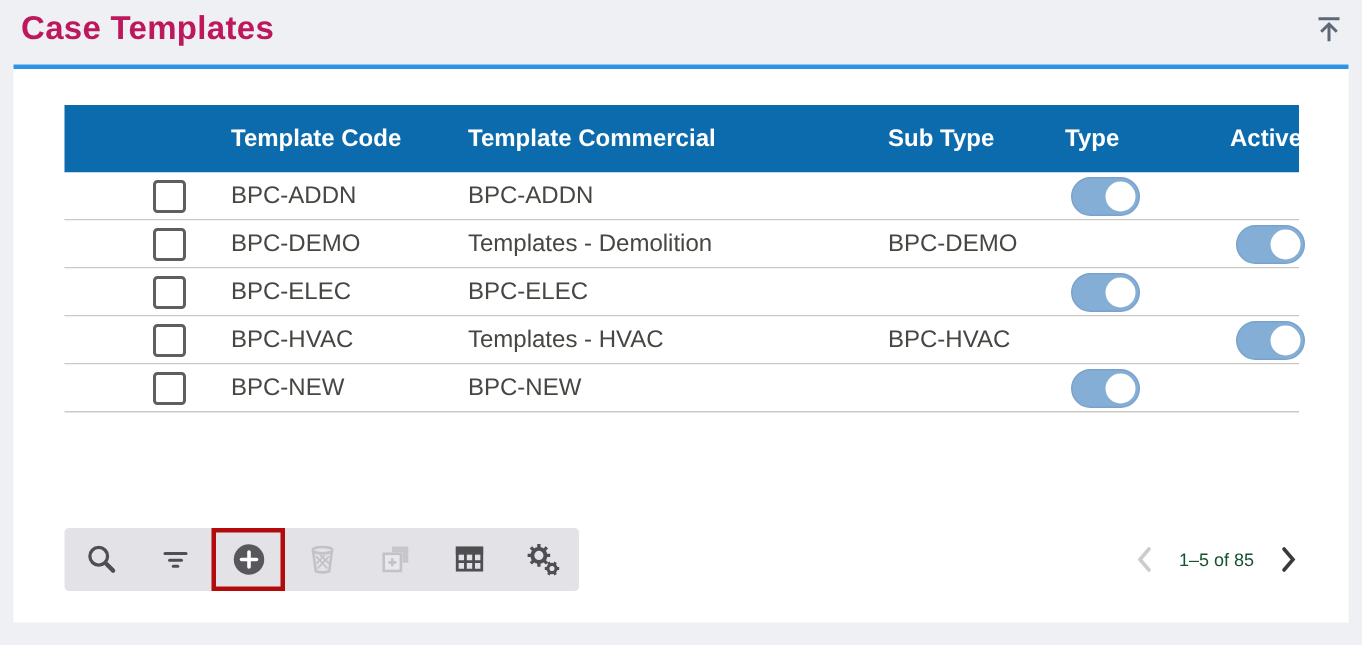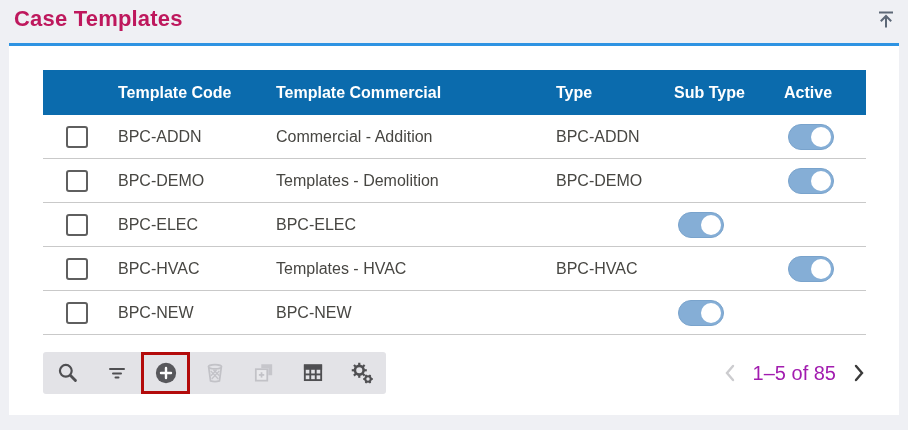--- a/index.html
+++ b/index.html
@@ -32,29 +32,30 @@
   }
 
   
   .tbl {
     position: absolute; left: 34px; top: 24px; width: 823px;
   }
   .tbl-header, .tbl-row {
     display: grid;
     grid-template-columns: 75px 158px 280px 118px 110px 82px;
     align-items: center;
+    padding-left: 36px;
   }
   .tbl-header {
     height: 45px;
     background: #0b6bad;
     color: #ffffff;
     font-size: 16px; font-weight: 700;
   }
   .tbl-row {
-    height: 44px;
+    height: 32px;
     border-bottom: 1px solid #c9c9c9;
     color: #474642;
     font-size: 16px;
     background: #ffffff;
   }
   .cell { padding-right: 8px; overflow: hidden; white-space: nowrap; }
 
   .checkbox {
     width: 22px; height: 22px; margin-left: 23px;
     border: 2px solid #5f5f5f; border-radius: 3px;
@@ -87,21 +88,21 @@
   .tool-slot.disabled { cursor: default; }
   .tool-slot.highlighted {
     border: 3px solid #b30b0b;
   }
 
   
   .pagination {
     position: absolute; right: 33px; top: 306px; height: 42px;
     display: flex; align-items: center; gap: 16px;
   }
-  .page-range { font-size: 20px; color: #a21caf; }
+  .page-range { font-size: 12px; color: #14532d; }
   .pg-btn { display: flex; align-items: center; cursor: pointer; }
   .pg-btn.disabled { cursor: default; }
 </style>
 </head>
 <body>
 
 <div class="page-title">Case Templates</div>
 
 <div class="scroll-top-btn">
   <svg width="22" height="22" viewBox="0 0 22 22" fill="none" stroke="#5d6877" stroke-width="2">
@@ -111,31 +112,30 @@
   </svg>
 </div>
 
 <div class="card">
 
   <div class="tbl">
     <div class="tbl-header">
       <div class="cell"></div>
       <div class="cell">Template Code</div>
       <div class="cell">Template Commercial</div>
+      <div class="cell">Sub Type</div>
       <div class="cell">Type</div>
-      <div class="cell">Sub Type</div>
       <div class="cell">Active</div>
     </div>
 
     <div class="tbl-row">
       <div class="cell">
           <div class="checkbox"></div>
         </div>
       <div class="cell">BPC-ADDN</div>
-      <div class="cell">Commercial - Addition</div>
       <div class="cell">BPC-ADDN</div>
       <div class="cell"></div>
       <div class="cell">
           <div class="toggle">
             <div class="knob"></div>
           </div>
         </div>
     </div>
 
     <div class="tbl-row">

